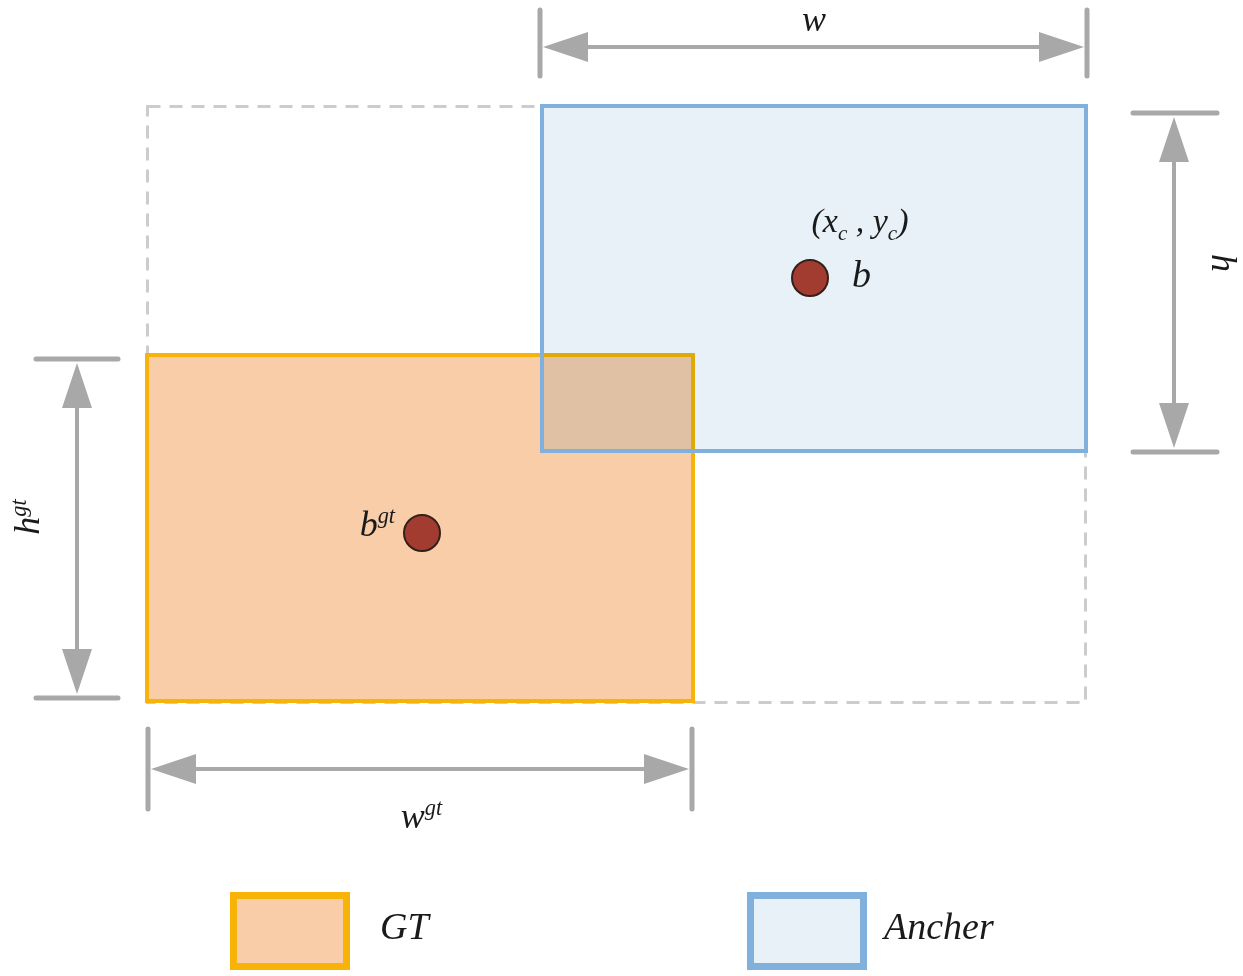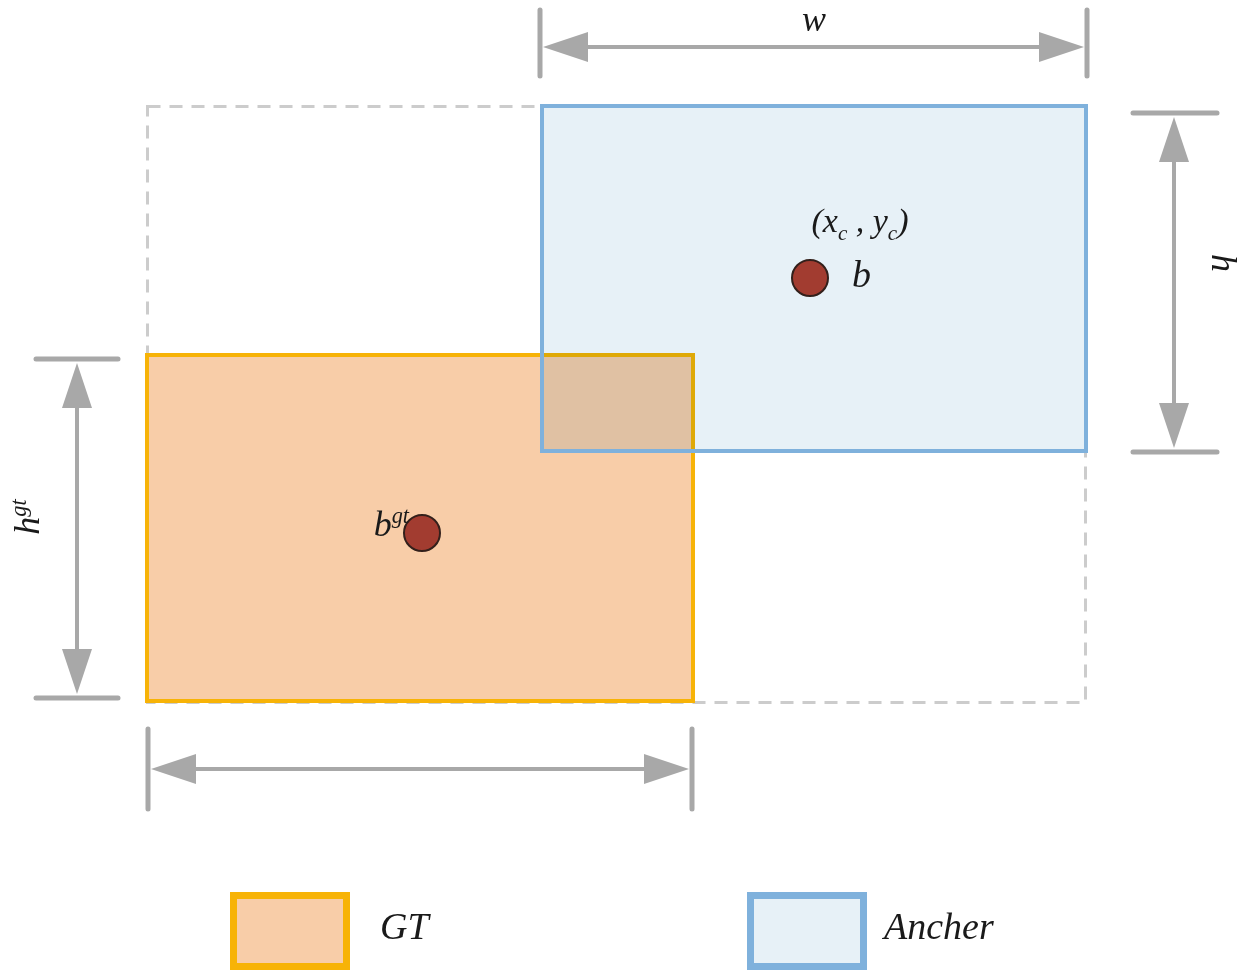--- a/index.html
+++ b/index.html
@@ -61,21 +61,21 @@
     transform:rotate(90deg);
   }
   .lbl-hgt{
     left:-4px;top:486px;width:62px;height:62px;
     display:flex;align-items:center;justify-content:center;
     transform:rotate(-90deg);
   }
   .lbl-wgt{left:150px;top:796px;width:543px;text-align:center;}
   .lbl-center{left:540px;top:202px;width:640px;text-align:center;font-size:34px;font-family:Liberation Serif, serif;}
   .lbl-b{left:852px;top:254px;font-size:38px;}
-  .lbl-bgt{left:309px;top:504px;width:100px;text-align:right;}
+  .lbl-bgt{left:295px;top:504px;width:100px;text-align:right;}
   
   .swatch{
     width:120px;height:78px;
     box-sizing:border-box;
     z-index:5;
   }
   .swatch-gt{
     left:230px;top:892px;
     background:var(--gt-fill);
     border:7px solid var(--gt-border);
@@ -145,20 +145,21 @@
   <div class="abs lbl lbl-w"><span>w</span></div>
 
   <div class="abs lbl lbl-h">
       <span>h</span>
     </div>
 
   <div class="abs lbl lbl-hgt">
       <span><span>h</span><sup>gt</sup></span>
     </div>
 
+  <div class="abs lbl lbl-wgt"><span><span>w</span><sup>gt</sup></span></div>
 
   <div class="abs lbl lbl-center"><span>(</span><span>x</span><sub>c</sub><span> , </span><span>y</span><sub>c</sub><span>)</span></div>
 
   <div class="abs lbl lbl-b"><span>b</span></div>
 
   <div class="abs lbl lbl-bgt"><span><span>b</span><sup>gt</sup></span></div>
 
   <div class="abs swatch swatch-gt"></div>
   <div class="abs legend-text">GT</div>
 

